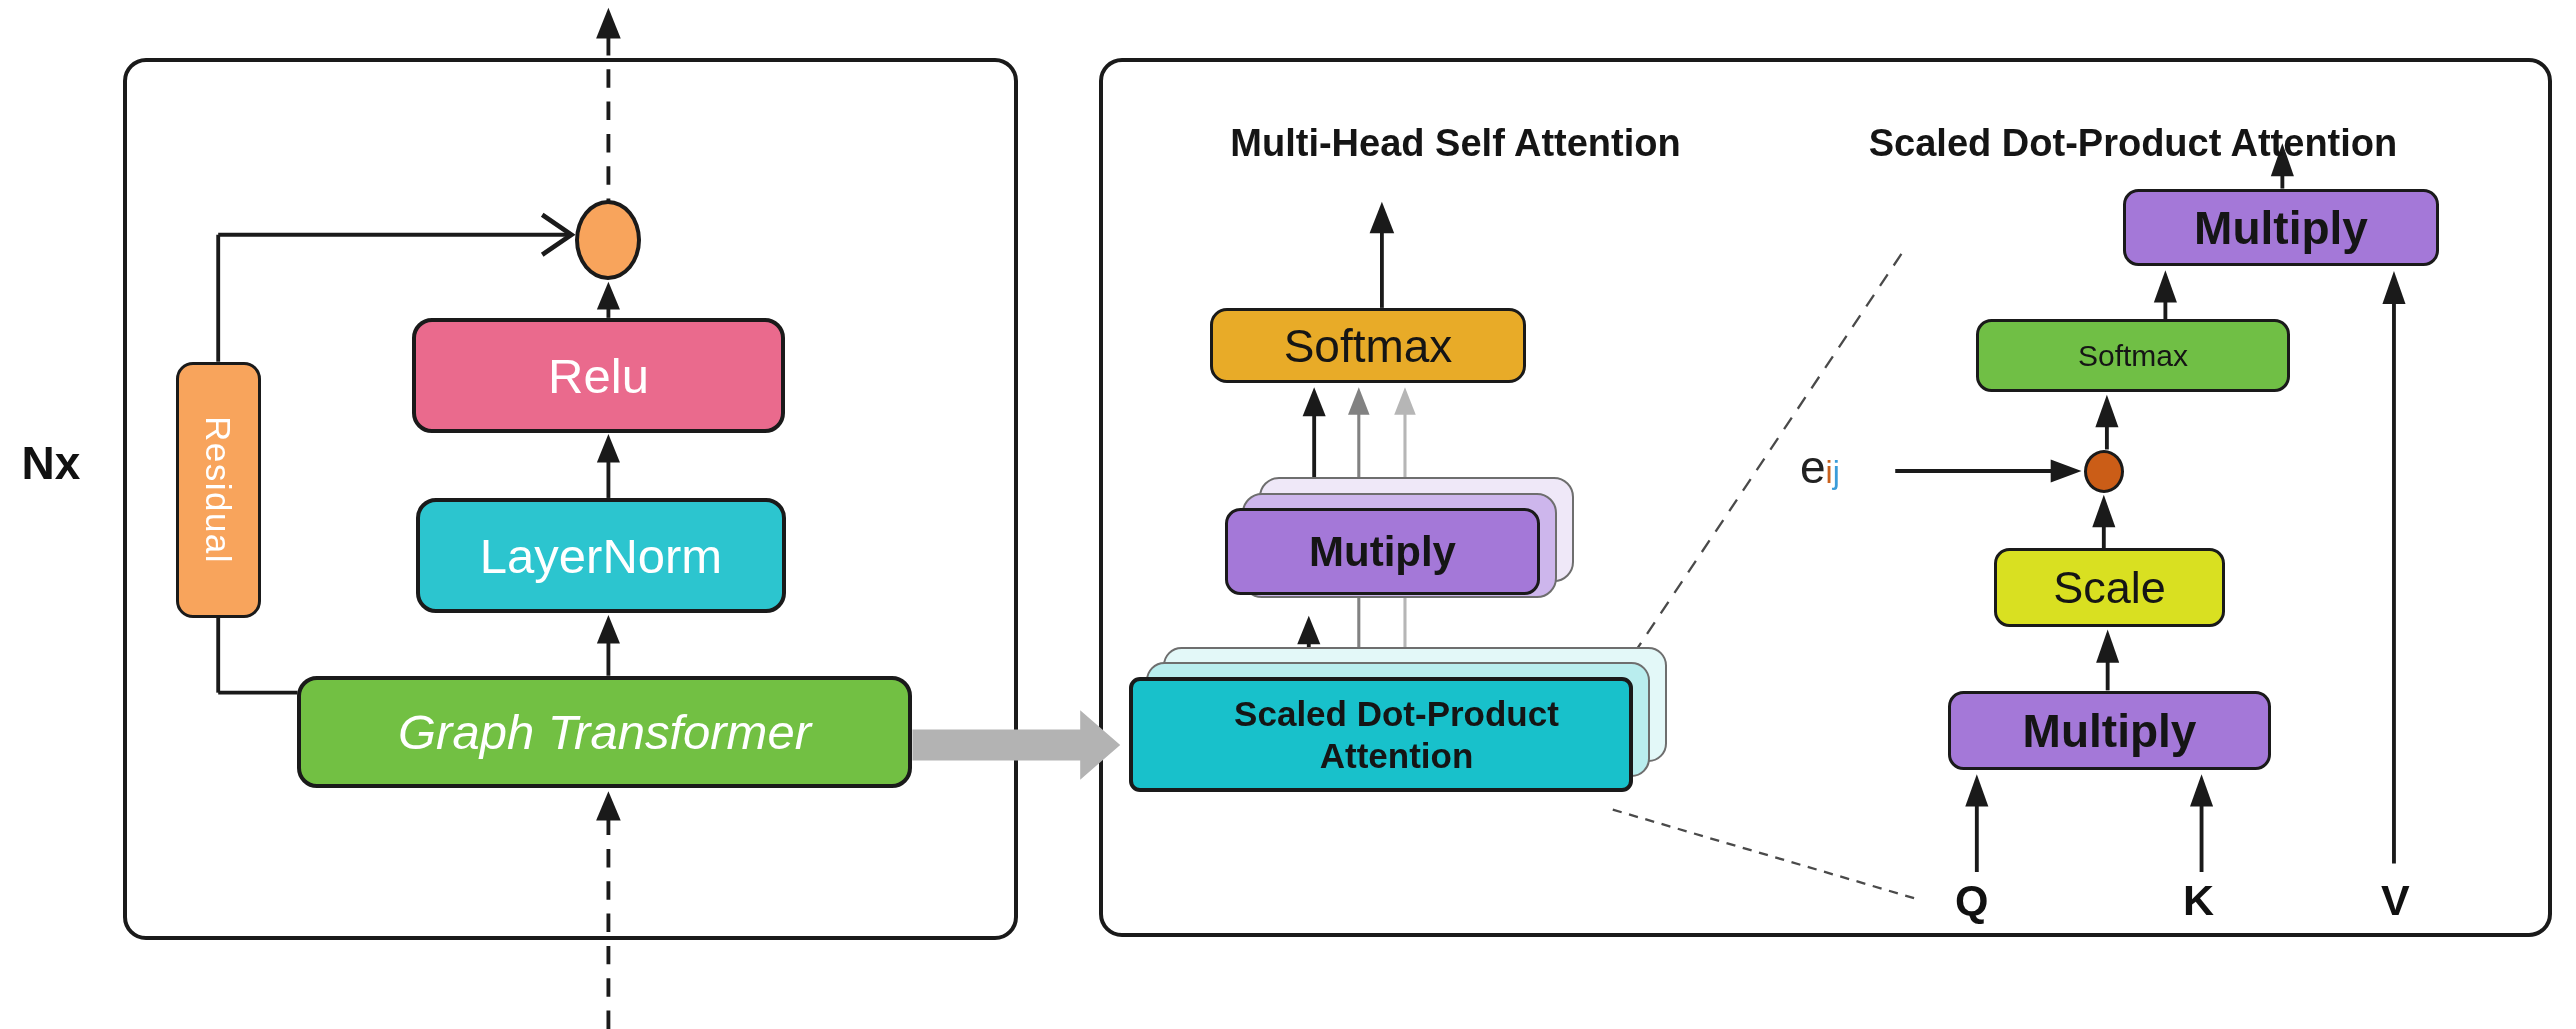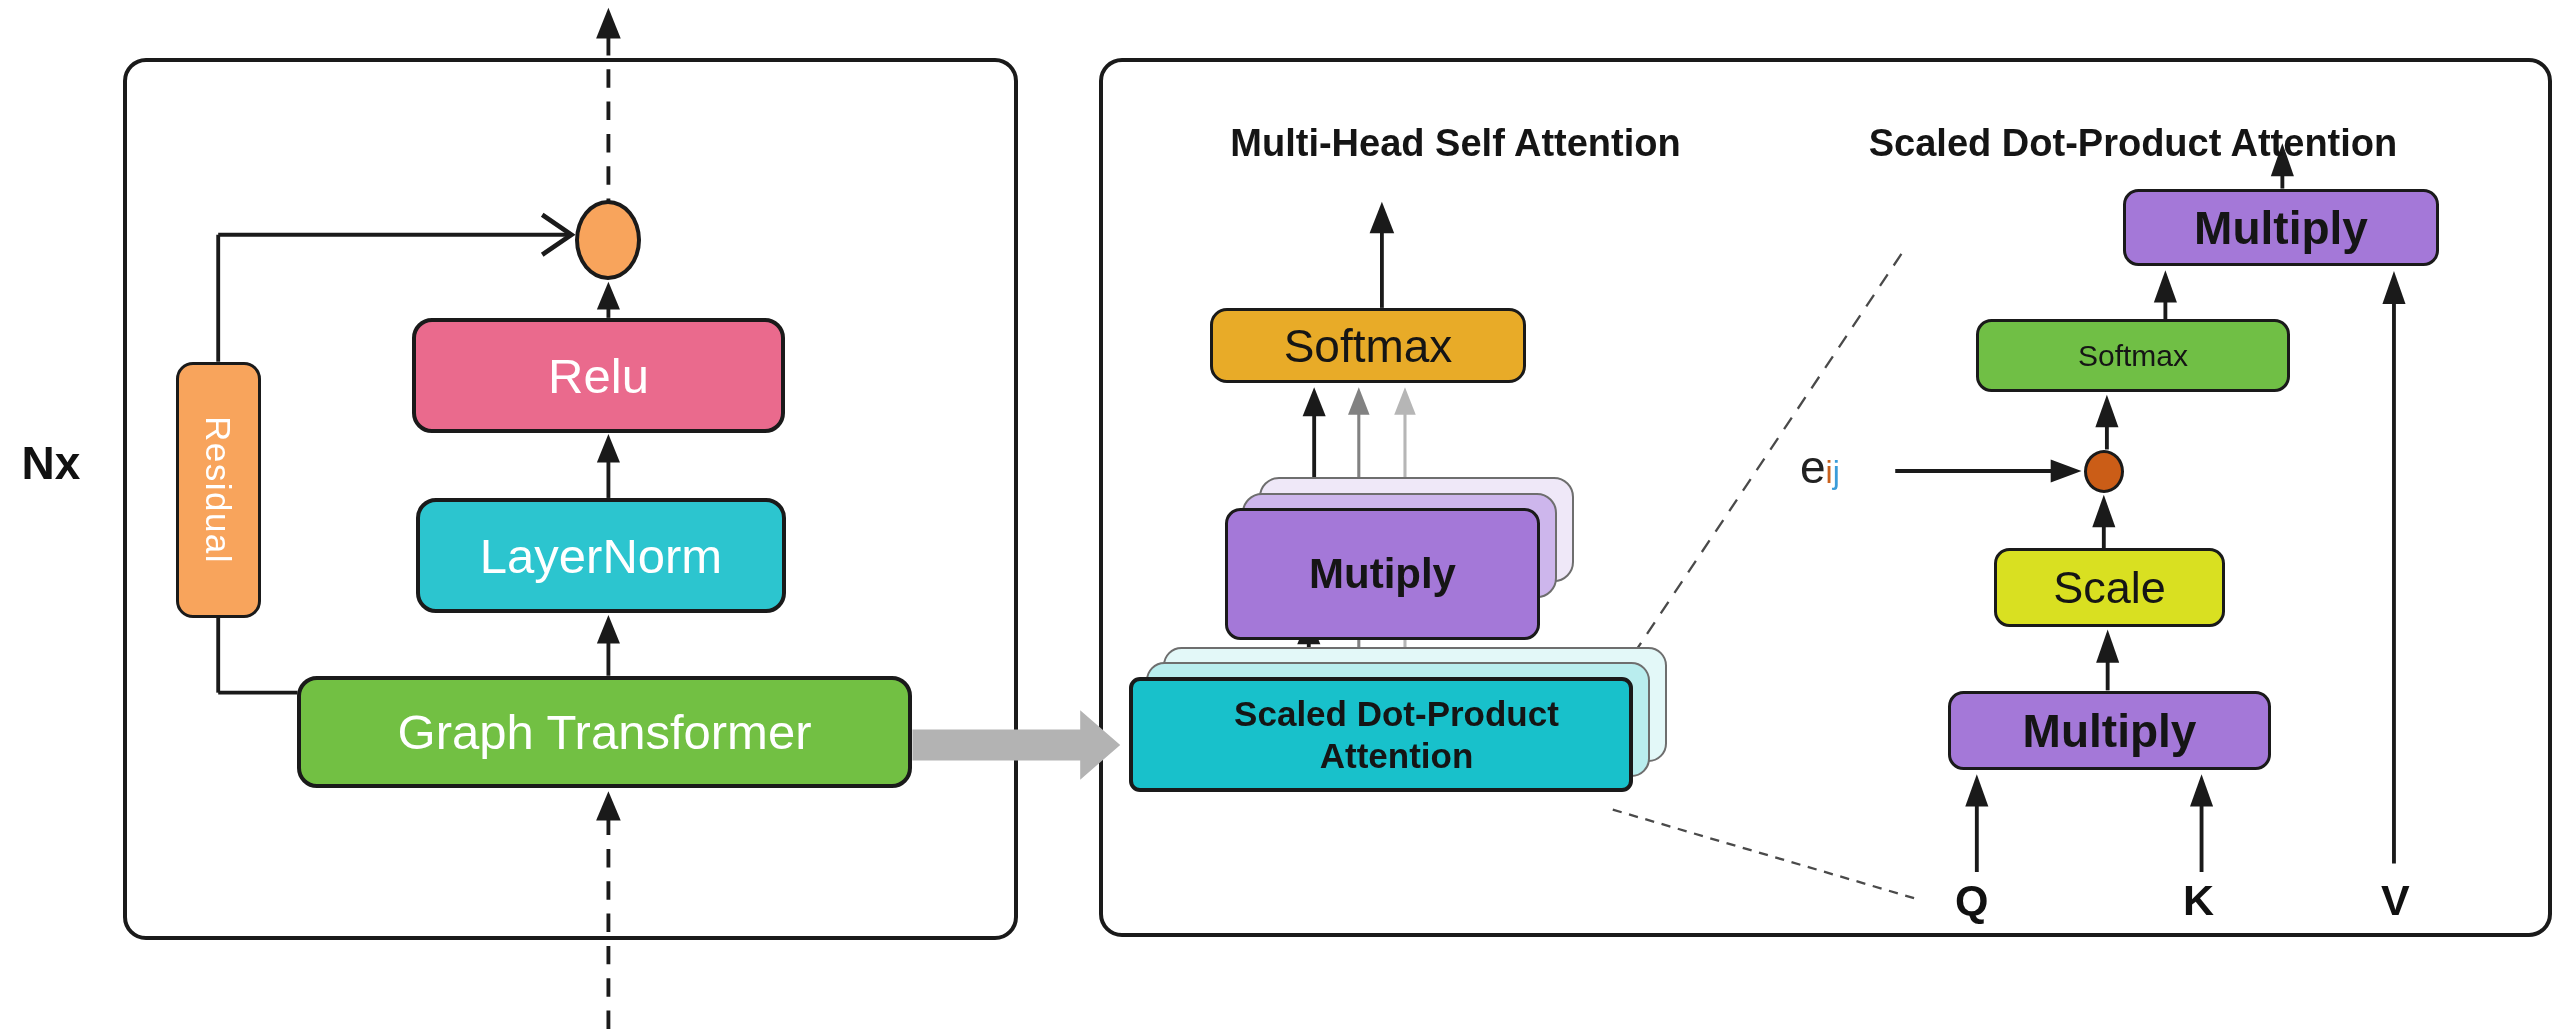--- a/index.html
+++ b/index.html
@@ -18,23 +18,23 @@
   .title{position:absolute;font-weight:700;color:#151515;font-size:38px;text-align:center;z-index:3;margin-top:23px;}
   
   .nx{left:21.6px;top:436px;width:92px;font-size:46px;font-weight:700;color:#111;z-index:3;position:absolute;}
   .add-circle{position:absolute;left:575px;top:200px;width:66px;height:80px;border-radius:50%;
               background:var(--orange);border:4.6px solid var(--line-black);z-index:3;box-sizing:border-box;}
   .residual{left:176px;top:362px;width:85px;height:256px;background:var(--orange);border:3.8px solid var(--line-black);
             border-radius:17px;}
   .residual span{transform:rotate(90deg);white-space:nowrap;font-size:35px;color:#fff;letter-spacing:1.5px;}
   .relu{left:412px;top:318px;width:373px;height:115px;background:var(--pink);font-size:49px;text-align:right;}
   .layernorm{left:416px;top:498px;width:370px;height:115px;background:var(--cyan);font-size:49px;}
-  .gt{left:297px;top:676px;width:615px;height:112px;background:var(--green);font-size:49px;}
+  .gt{left:297px;top:676px;width:615px;height:112px;background:var(--green);font-size:49px;font-style:italic;}
   .concat{left:1210px;top:308px;width:316px;height:75px;background:var(--gold);font-size:46px;border-width:3.8px;border-radius:17px;}
-  .mut-main{left:1225px;top:508px;width:315px;height:132px;background:var(--purple);font-size:42px;border-width:3.8px;border-radius:15.4px;}
+  .mut-main{left:1225px;top:508px;width:315px;height:87px;background:var(--purple);font-size:42px;border-width:3.8px;border-radius:15.4px;}
   .mut-g1{left:1242px;top:493px;width:315px;height:105px;background:var(--purple-ghost1);}
   .mut-g2{left:1259px;top:477px;width:315px;height:105px;background:var(--purple-ghost2);}
   .sdpa-main{left:1129px;top:677px;width:504px;height:115px;background:var(--teal);font-size:35px;line-height:1.18;
              white-space:pre-line;border-radius:11px;padding-left:31px;}
   .sdpa-g1{left:1146px;top:662px;width:504px;height:115px;background:var(--teal-ghost1);border-radius:18.5px;}
   .sdpa-g2{left:1163px;top:647px;width:504px;height:115px;background:var(--teal-ghost2);border-radius:18.5px;}
   .mult-top{left:2123px;top:189px;width:316px;height:77px;background:var(--purple);font-size:46px;border-width:3.8px;border-radius:15.4px;}
   .softmax{left:1976px;top:319px;width:314px;height:73px;background:var(--softmax-green);font-size:30px;border-width:3.1px;border-radius:15.4px;}
   .e-circle{position:absolute;left:2084px;top:450px;width:40px;height:43px;border-radius:50%;background:var(--rust);
             border:3.8px solid var(--line-black);z-index:3;box-sizing:border-box;}

